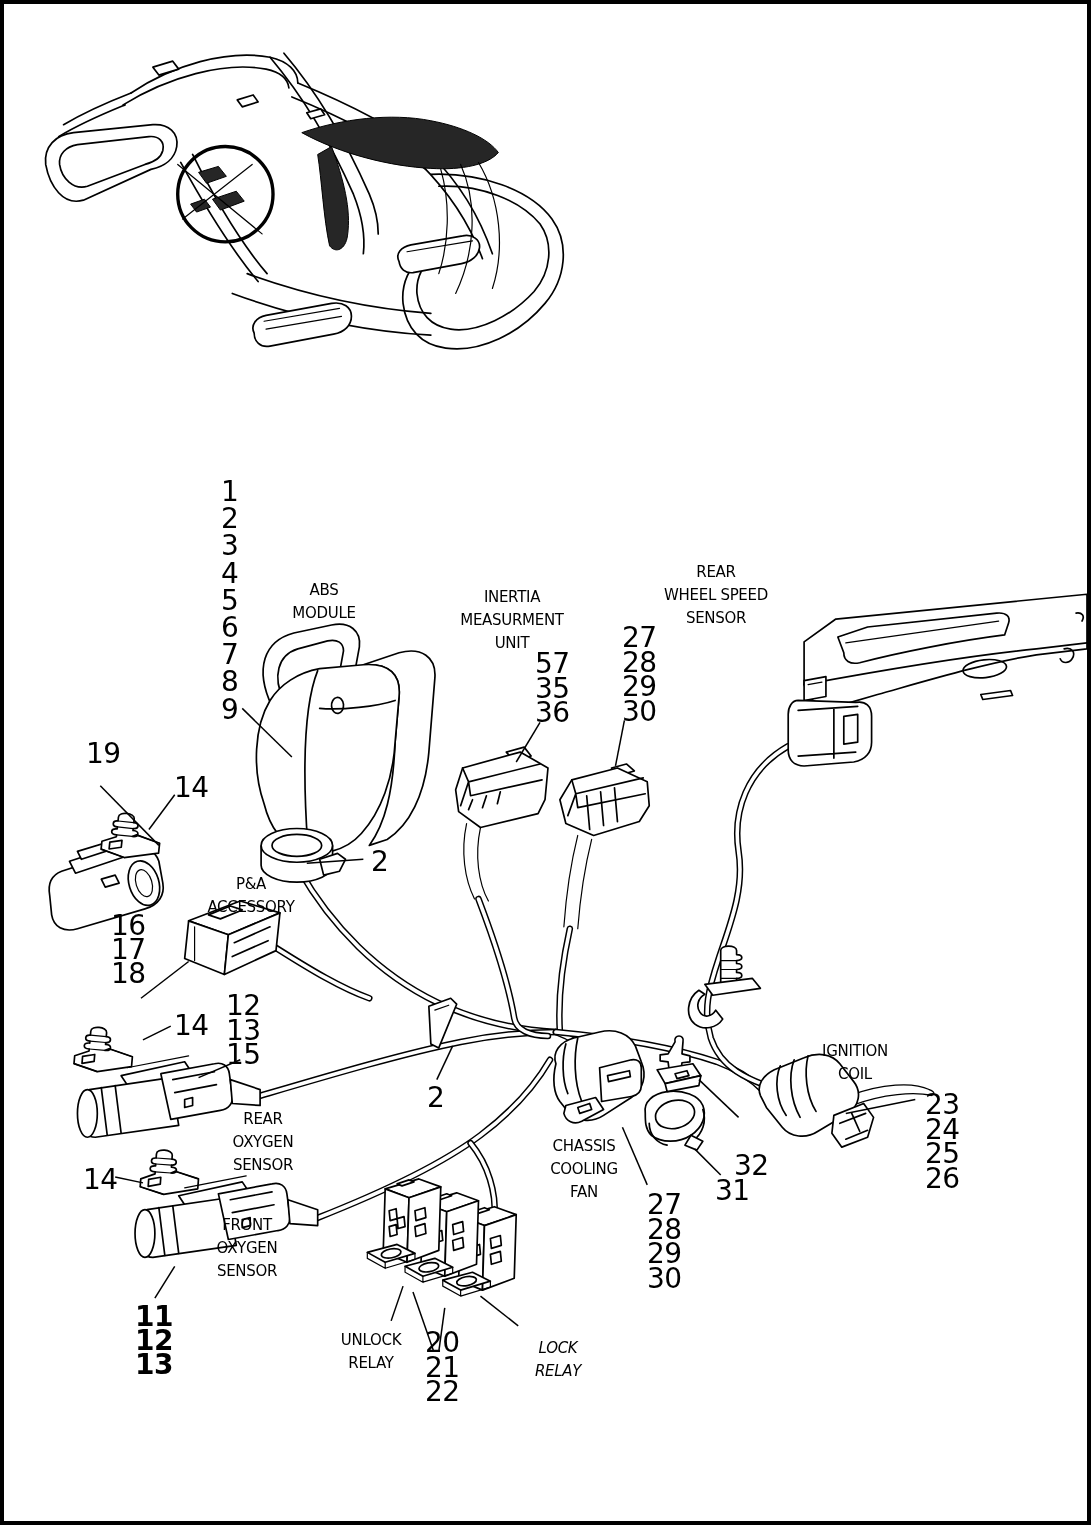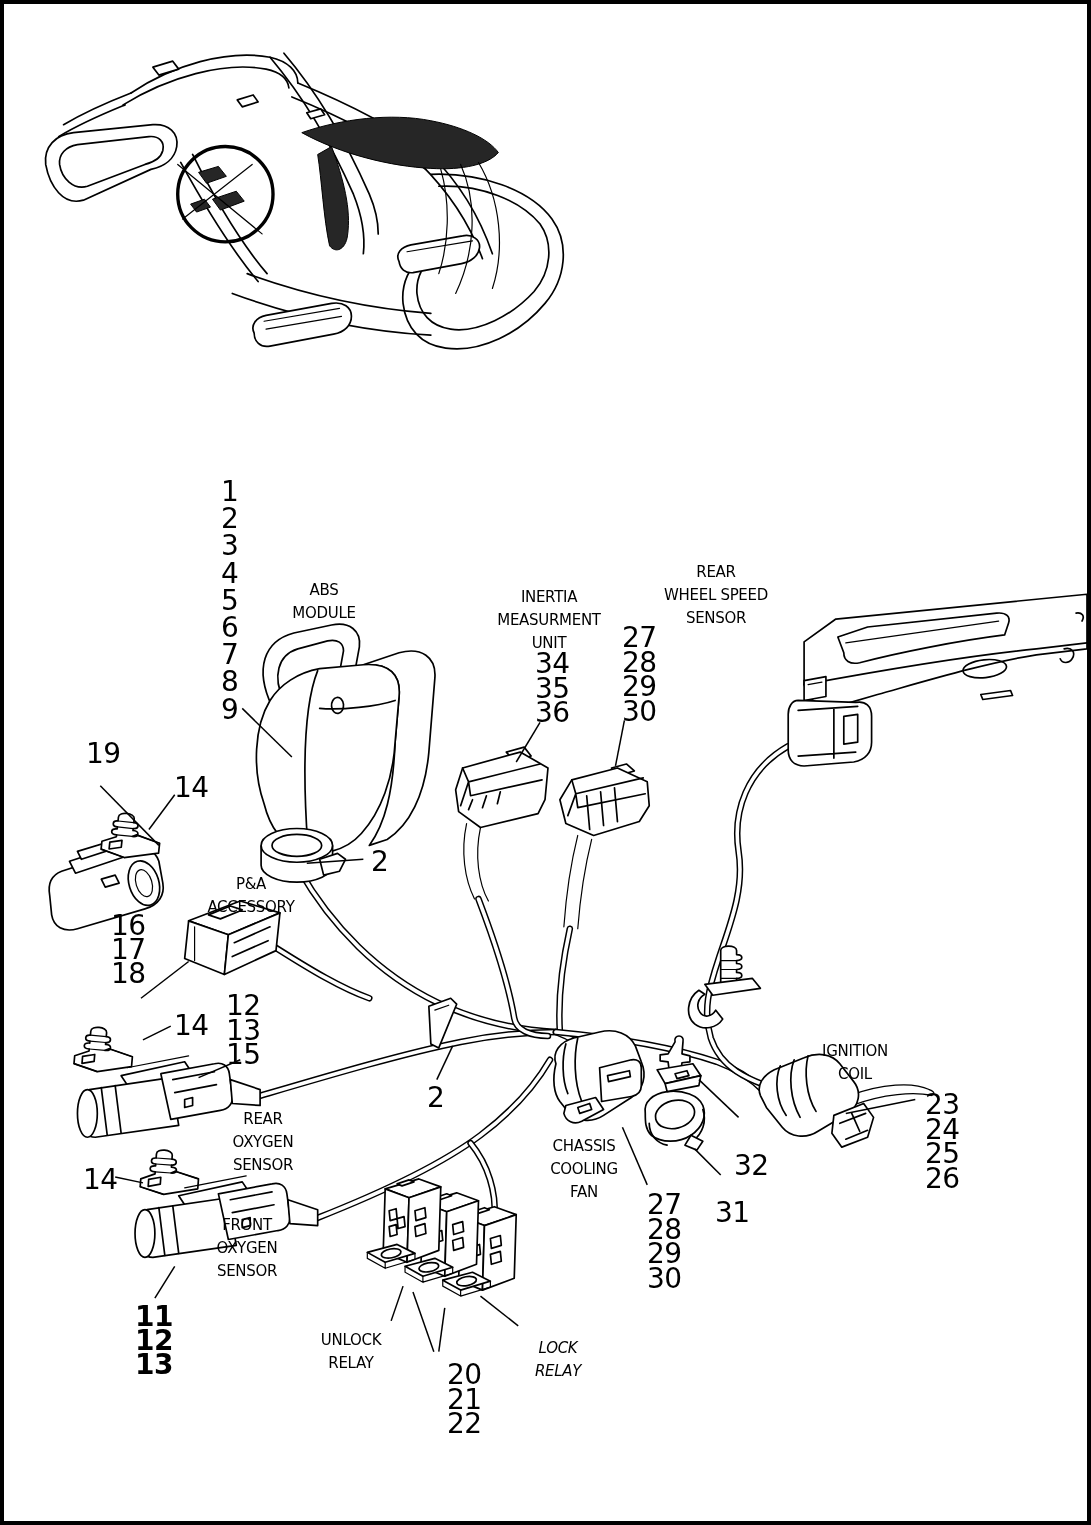--- a/index.html
+++ b/index.html
@@ -320,24 +320,24 @@
 3
 4
 5
 6
 7
 8
 9</div>
   <div class="lbl cap" style="left:320px;top:575px;">ABS
 MODULE</div>
 
-  <div class="lbl cap" style="left:508px;top:582px;margin-left:37px;">INERTIA
+  <div class="lbl cap" style="left:508px;top:582px;">INERTIA
 MEASURMENT
 UNIT</div>
-  <div class="lbl num" style="left:531px;top:648px;">34
+  <div class="lbl num" style="left:531px;top:648px;">57
 35
 36</div>
 
   <div class="lbl cap" style="left:712px;top:557px;">REAR
 WHEEL SPEED
 SENSOR</div>
   <div class="lbl num" style="left:618px;top:622px;">27
 28
 29
 30</div>
@@ -365,37 +365,37 @@
 
   <div class="lbl num" style="left:79px;top:1164px;">14</div>
 
   <div class="lbl cap" style="left:243px;top:1210px;">FRONT
 OXYGEN
 SENSOR</div>
   <div class="lbl num tight" style="left:131px;top:1301px;font-weight:bold;">11
 12
 13</div>
 
-  <div class="lbl cap" style="left:347px;top:1325px;">UNLOCK
+  <div class="lbl cap" style="left:367px;top:1325px;">UNLOCK
 RELAY</div>
-  <div class="lbl num" style="left:421px;top:1359px;margin-left:22px;">20
+  <div class="lbl num" style="left:421px;top:1327px;">20
 21
 22</div>
   <div class="lbl cap" style="left:554px;top:1333px;font-style:italic;">LOCK
 RELAY</div>
 
   <div class="lbl cap" style="left:580px;top:1131px;">CHASSIS
 COOLING
 FAN</div>
   <div class="lbl num" style="left:643px;top:1189px;">27
 28
 29
 30</div>
 
-  <div class="lbl num" style="left:711px;top:1175px;margin-top:22px;">31</div>
+  <div class="lbl num" style="left:711px;top:1175px;">31</div>
   <div class="lbl num" style="left:730px;top:1118px;margin-top:32px;">32</div>
 
   <div class="lbl cap" style="left:851px;top:1036px;">IGNITION
 COIL</div>
   <div class="lbl num" style="left:921px;top:1089px;">23
 24
 25
 26</div>
 
 </div>

